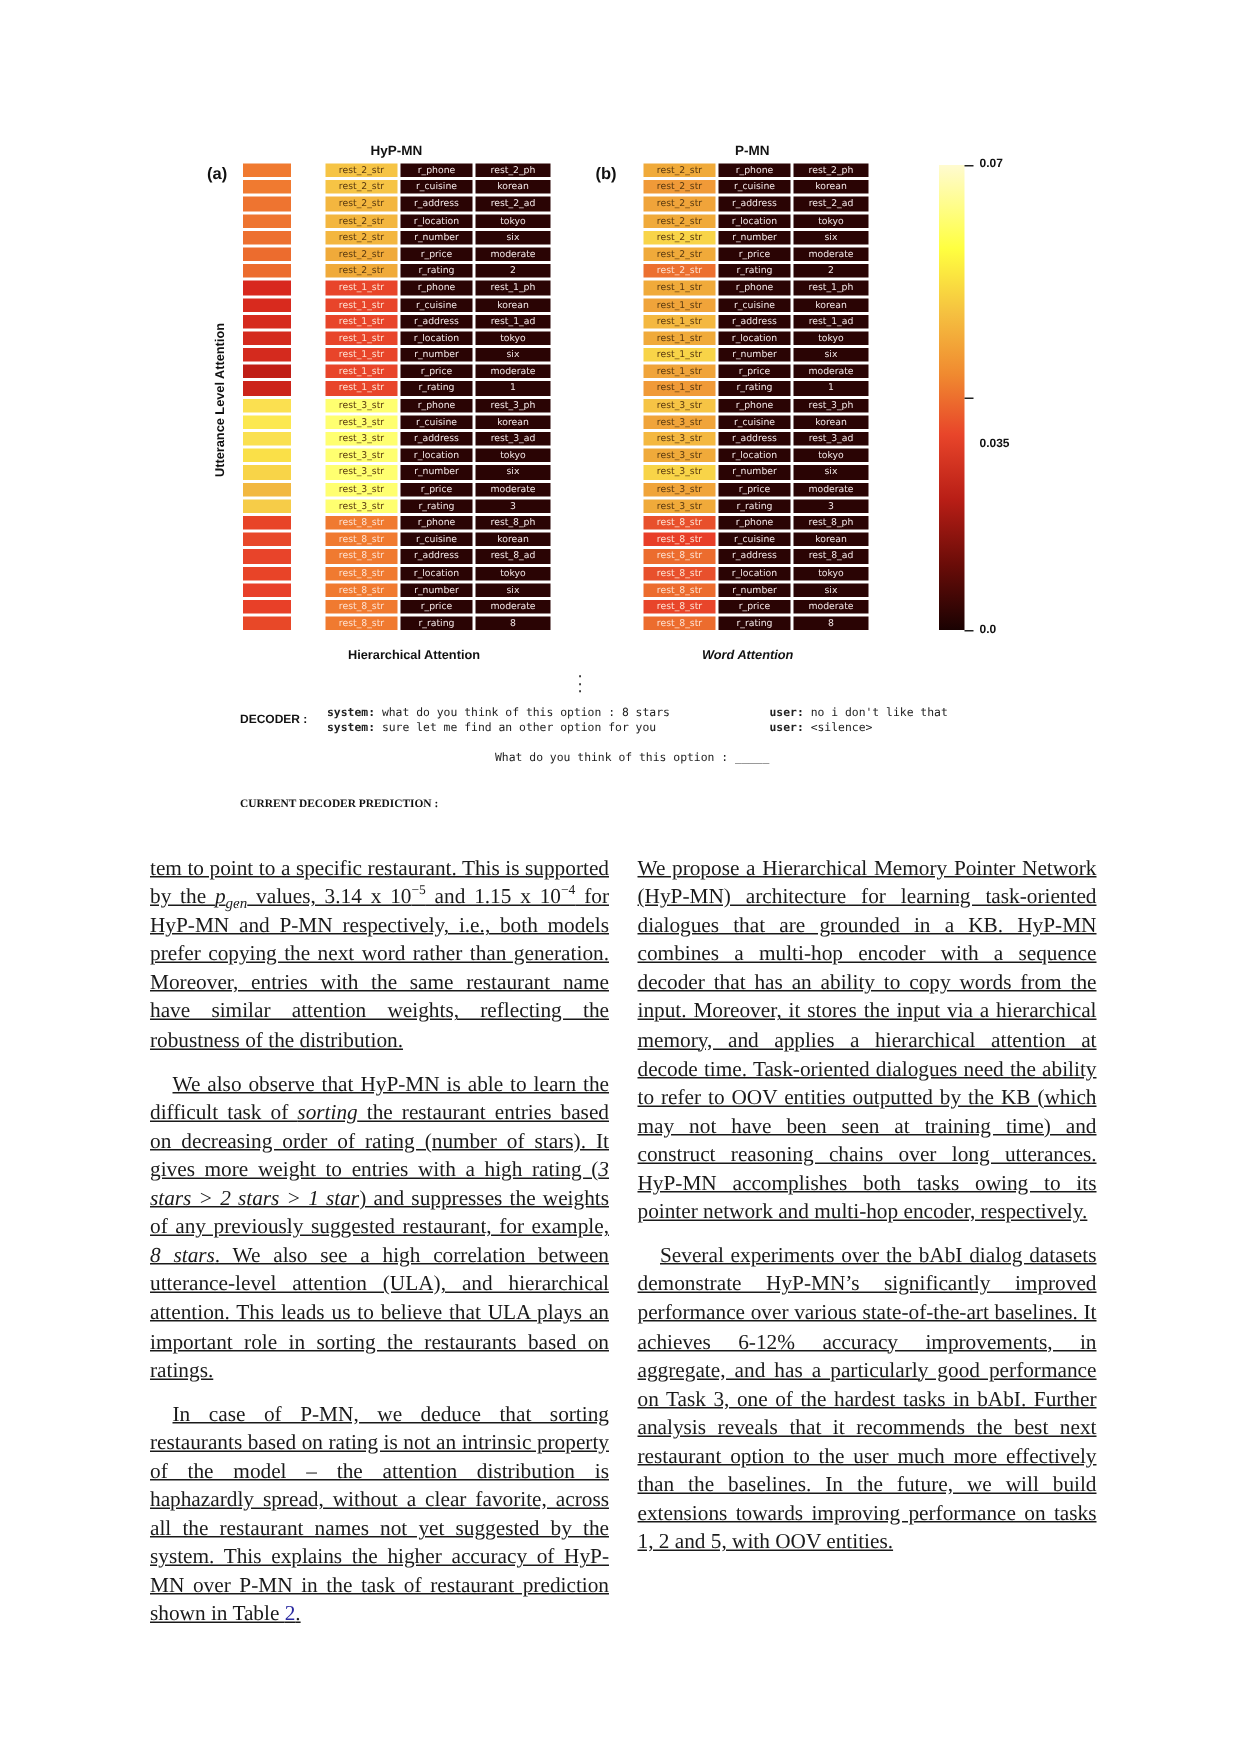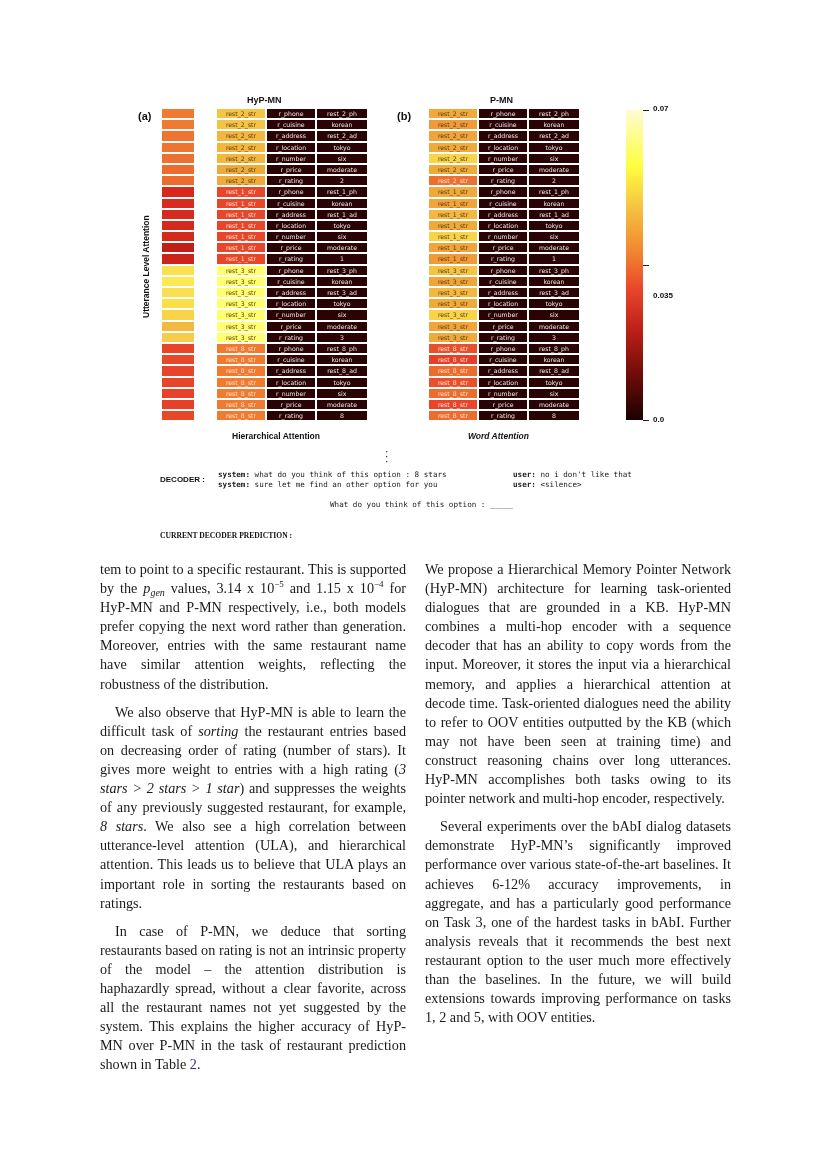--- a/index.html
+++ b/index.html
@@ -24,21 +24,21 @@
   .dots { position:absolute; left:384px; top:450px; font-family:"DejaVu Sans Mono", monospace; font-size:9px; line-height:5px; color:#222; }
   .ctx-label { position:absolute; left:160px; top:475px; font-family:"Liberation Sans", sans-serif; font-weight:bold; font-size:8px; color:#111; }
   .ctx-line { position:absolute; font-family:"DejaVu Sans Mono", monospace; font-size:7.6px; color:#222; white-space:pre; }
   .ctx-line b { font-weight:bold; }
   .pred-label { position:absolute; left:160px; top:516px; font-family:Liberation Serif, serif; font-weight:bold; font-size:7.6px; color:#111;margin-top:15px; }
   .pred-text { position:absolute; left:330px; top:500px; font-family:"DejaVu Sans Mono", monospace; font-size:7.6px; color:#222; white-space:pre; }
   .caption { position:absolute; left:100px; top:515px; font-family:"Liberation Serif", serif; font-size:14px; color:#1a1a1a; white-space:nowrap; }
   .col { position:absolute; top:560px; width:306px; font-size:14.2px; line-height:19.1px; text-align:justify; hyphens:manual; }
   .col-left { left:100px; }
   .col-right { left:425px; }
-  .col p { margin:0 0 9px 0; text-indent:0; }
+  .col p { margin:10px 0 9px 0; text-indent:0;text-decoration:underline; }
   .col p.ind { text-indent:15px; }
   .section-title { font-weight:bold; font-size:15.5px; margin:0 0 12px 0; }
   .section-title .num { margin-right:14px; }
   .link { color:#2a2aa0; }
   sup { font-size:9px; vertical-align:6px; line-height:0; }
   .sub { font-size:10px; vertical-align:-3px; line-height:0; font-style:italic; }
   i { font-style:italic; }
 </style>
 </head>
 <body>

